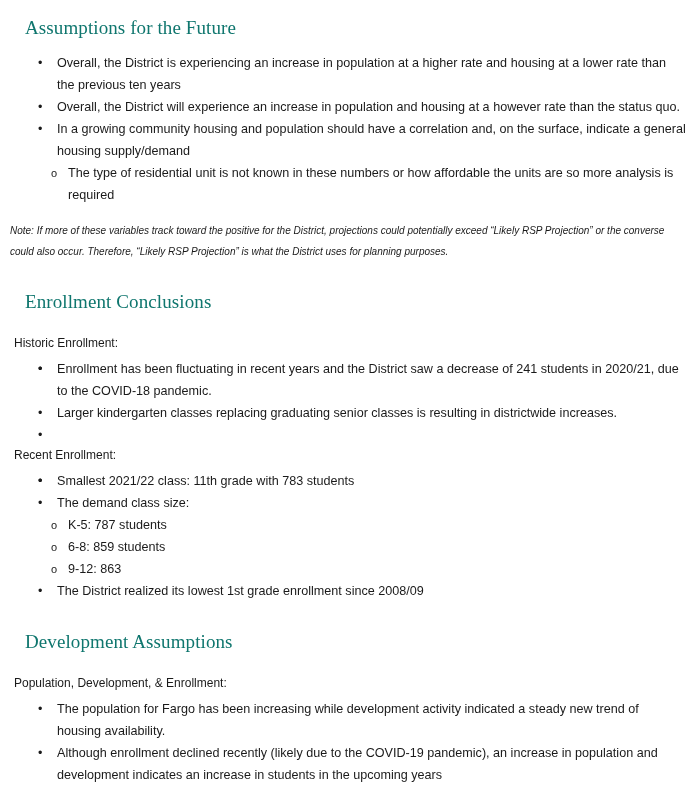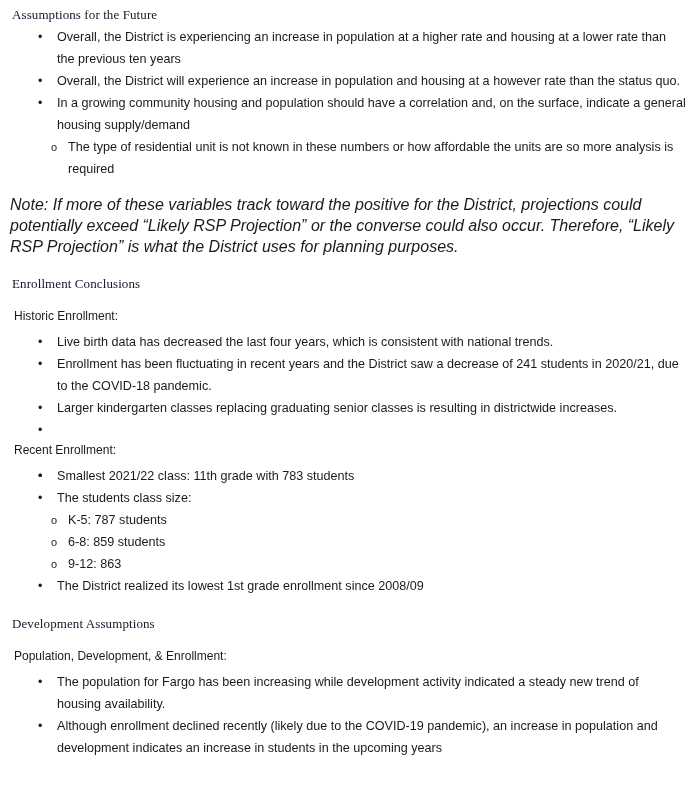--- a/index.html
+++ b/index.html
@@ -18,25 +18,25 @@
     position: relative;
     width: 692px;
     height: 802px;
     box-sizing: border-box;
     padding: 0 6px 0 10px;
   }
 
   
   .section-heading {
     font-family: "Liberation Serif", serif;
-    font-size: 13px;
+    font-size: 19px;
     font-weight: 400;
-    color: #0f172a;
+    color: #0f766e;
     letter-spacing: 0.1px;
-    margin: 0;
+    margin: 13px;
     padding: 0 0 0 2px;
     line-height: 22px;
   }
   .heading-1 { padding-top: 4px; }
   .heading-2 { padding-top: 16px; }
   .heading-3 { padding-top: 16px; }
 
   
   .label-line {
     font-size: 12px;
@@ -91,21 +91,21 @@
     color: #1a1a1a;
   }
 
   
   li.bullet > ul.lvl2 {
     margin-left: -47px;
   }
 
   
   .note-block {
-    font-size: 16px;
+    font-size: 10px;
     line-height: 21px;
     font-style: italic;
     color: #1a1a1a;
     padding-top: 14px;
     padding-right: 2px;
     margin: 0;
   }
 
   .spacer-sm { height: 10px; }
 </style>
@@ -139,21 +139,20 @@
 
   <p class="note-block">Note: If more of these variables track toward the positive for the District, projections could potentially exceed “Likely RSP Projection” or the converse could also occur. Therefore, “Likely RSP Projection” is what the District uses for planning purposes.</p>
 
   <h2 class="section-heading heading-2">Enrollment Conclusions</h2>
 
   <p class="label-line">Historic Enrollment:</p>
 
   <ul class="lvl1">
     <li class="bullet">
       <span class="bullet-mark">•</span>
-      <span>Live birth data has decreased the last four years, which is consistent with national trends.</span>
     </li>
     <li class="bullet">
       <span class="bullet-mark">•</span>
       <span>Enrollment has been fluctuating in recent years and the District saw a decrease of 241 students in 2020/21, due to the COVID-18 pandemic.</span>
     </li>
     <li class="bullet">
       <span class="bullet-mark">•</span>
       <span>Larger kindergarten classes replacing graduating senior classes is resulting in districtwide increases.</span>
     </li>
     <li class="bullet">
@@ -168,21 +167,21 @@
   <ul class="lvl1">
     <li class="bullet">
       <span class="bullet-mark">•</span>
     </li>
     <li class="bullet">
       <span class="bullet-mark">•</span>
       <span>Smallest 2021/22 class: 11th grade with 783 students</span>
     </li>
     <li class="bullet">
       <span class="bullet-mark">•</span>
-      <span>The students class size:</span>
+      <span>The demand class size:</span>
       <ul class="lvl2">
         <li class="subbullet">
           <span class="subbullet-mark">o</span>
           <span>K-5: 787 students</span>
         </li>
         <li class="subbullet">
           <span class="subbullet-mark">o</span>
           <span>6-8: 859 students</span>
         </li>
         <li class="subbullet">

